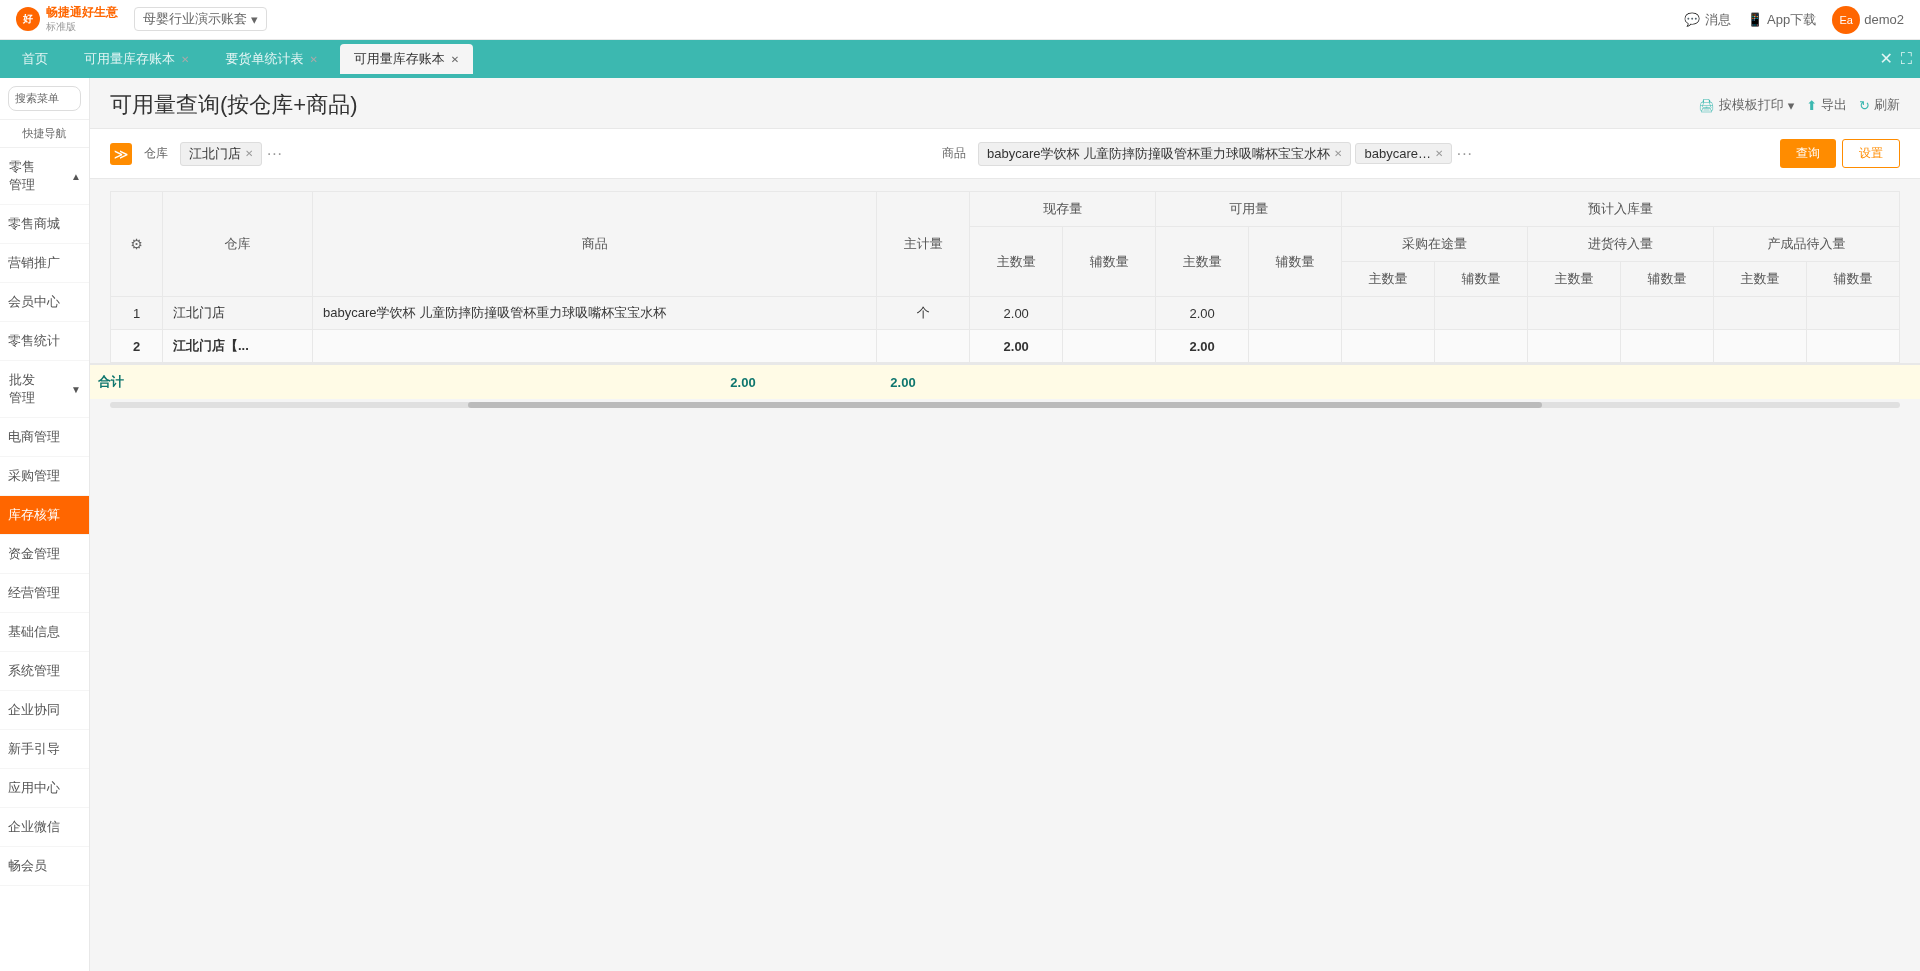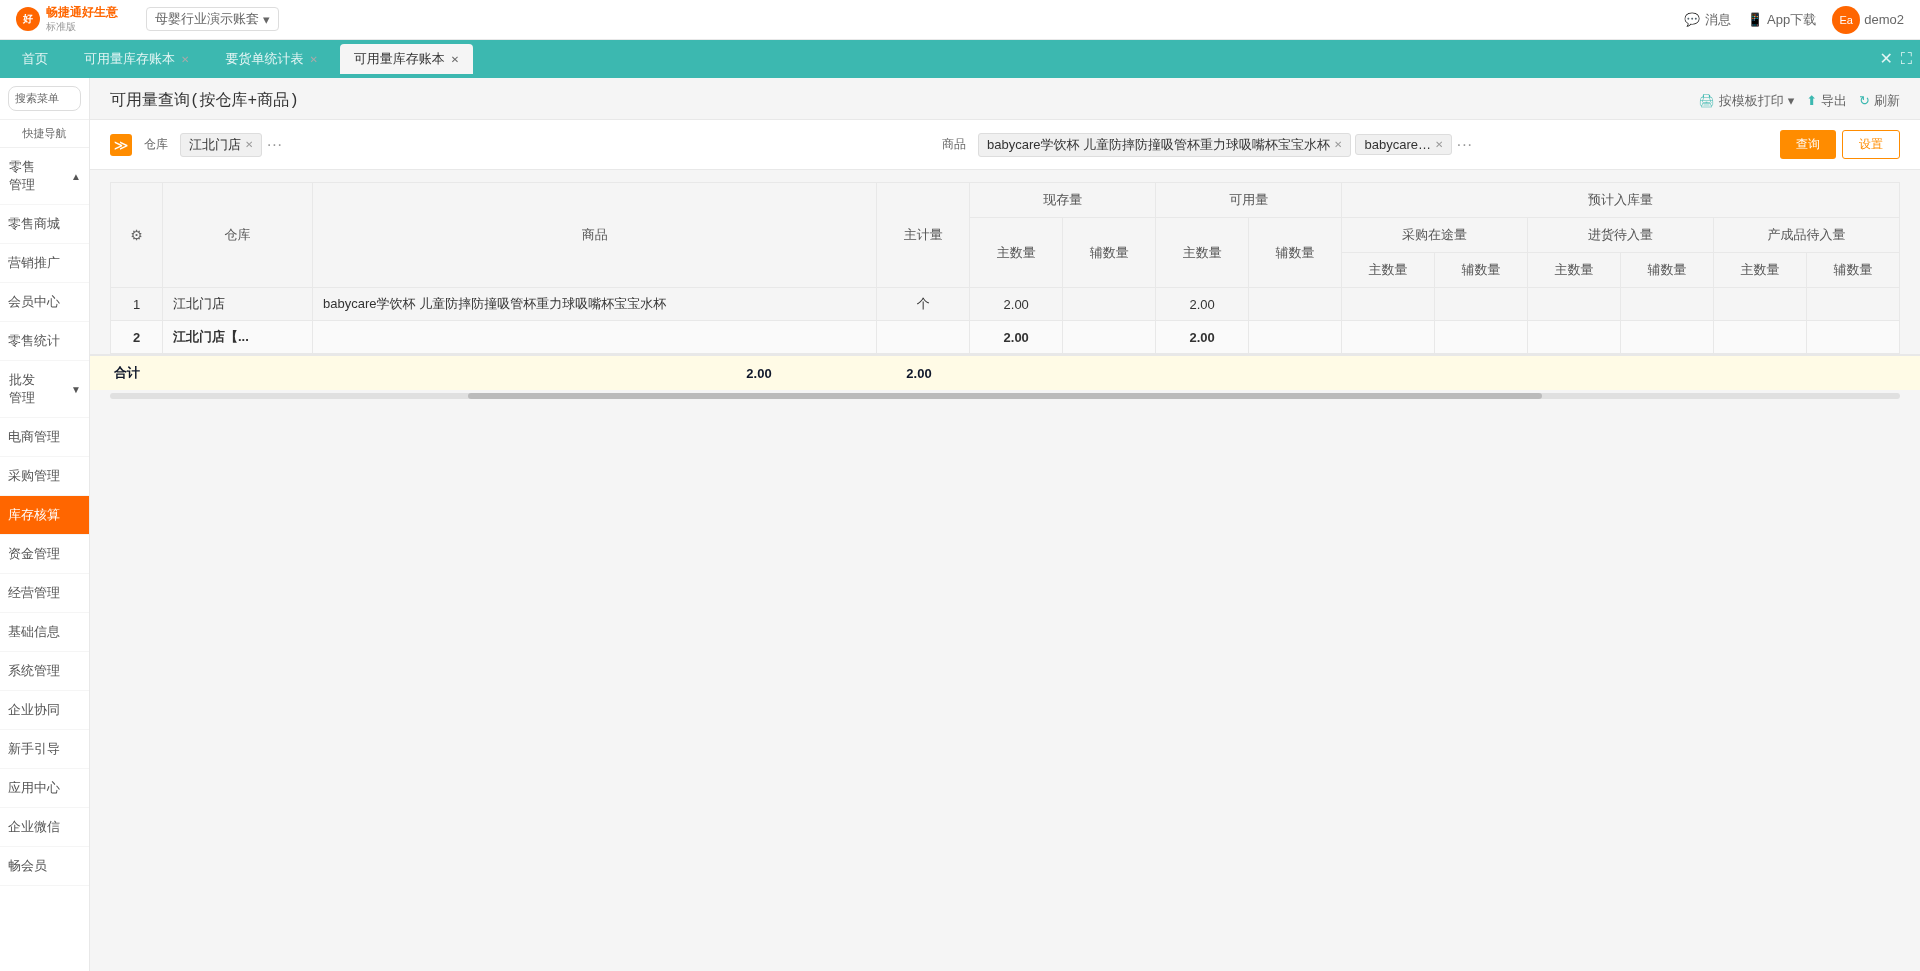--- a/index.html
+++ b/index.html
@@ -14,21 +14,21 @@
       padding: 0 16px;
       border-bottom: 1px solid #e8e8e8;
       justify-content: space-between;
       flex-shrink: 0;
     }
     .top-bar-left { display: flex; align-items: center; gap: 8px; }
     .logo-area { display: flex; align-items: center; gap: 6px; }
     .logo-icon { width: 24px; height: 24px; background: #ff6600; border-radius: 50%; display: flex; align-items: center; justify-content: center; color: #fff; font-size: 10px; font-weight: bold; }
     .logo-text { color: #ff6600; font-size: 12px; font-weight: bold; line-height: 1.2; }
     .logo-sub { color: #999; font-size: 10px; }
-    .industry-selector { display: flex; align-items: center; gap: 4px; color: #666; font-size: 12px; border: 1px solid #ddd; border-radius: 4px; padding: 2px 8px; cursor: pointer; margin-left: 20px; }
+    .industry-selector { display: flex; align-items: center; gap: 4px; color: #666; font-size: 12px; border: 1px solid #ddd; border-radius: 4px; padding: 2px 8px; cursor: pointer; margin-left: 8px; }
     .top-bar-right { display: flex; align-items: center; gap: 16px; color: #666; font-size: 12px; }
     .top-right-item { display: flex; align-items: center; gap: 4px; cursor: pointer; }
     .avatar { width: 28px; height: 28px; border-radius: 50%; background: #ff6600; color: #fff; display: flex; align-items: center; justify-content: center; font-size: 11px; }
 
     
     .tab-bar {
       background: #3cb8b0;
       height: 38px;
       display: flex;
       align-items: center;
@@ -96,21 +96,21 @@
     
     .page-header {
       background: #f5f5f5;
       padding: 12px 20px 8px;
       display: flex;
       align-items: center;
       justify-content: space-between;
       border-bottom: 1px solid #e8e8e8;
       flex-shrink: 0;
     }
-    .page-title { font-size: 16px; color: #333; font-weight: normal; font-family: Liberation Mono, monospace; }
+    .page-title { font-size: 22px; color: #333; font-weight: normal; }
     .page-header-actions { display: flex; align-items: center; gap: 12px; }
     .header-btn { display: flex; align-items: center; gap: 4px; color: #666; font-size: 12px; cursor: pointer; }
     .header-btn .icon { color: #3cb8b0; }
 
     
     .filter-bar {
       background: #fff;
       padding: 10px 20px;
       display: flex;
       align-items: center;
@@ -136,25 +136,25 @@
     tr:nth-child(even) td { background: #fafafa; }
     td.left { text-align: left; }
 
     
     .settings-icon { font-size: 14px; color: #666; }
 
     
     .table-footer {
       background: #fffbe6;
       border-top: 2px solid #e8e8e8;
-      padding: 8px 24px;
+      padding: 8px 8px;
       display: flex;
       align-items: center;
       font-size: 12px;
-      color: #0f172a;
+      color: #0f766e;
       flex-shrink: 0;
     }
     .footer-label { width: 155px; font-weight: bold; }
     .footer-spacer { flex: 1; }
 
     
     .table-scroll-area { overflow-x: auto; }
     ::-webkit-scrollbar { height: 6px; width: 6px; }
     ::-webkit-scrollbar-thumb { background: #ccc; border-radius: 3px; }
   </style>

